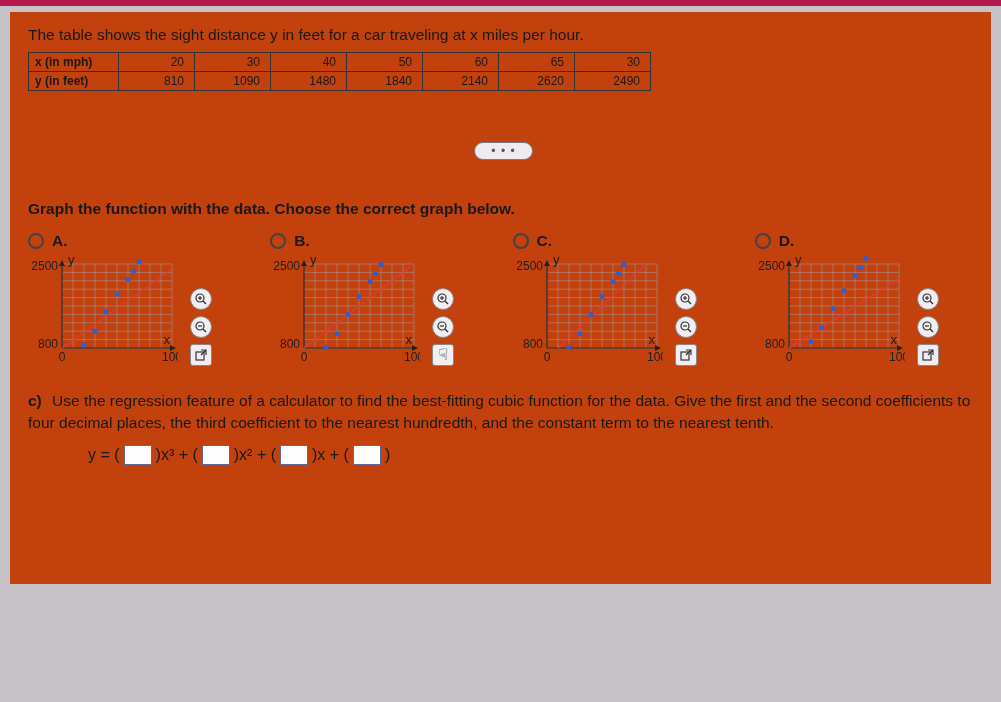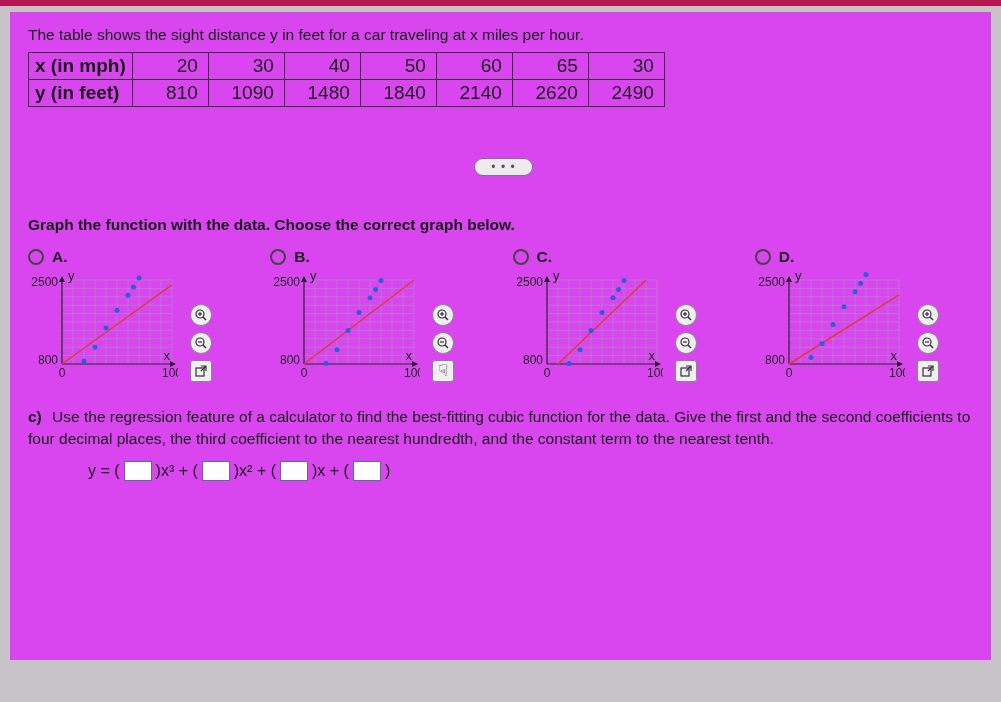--- a/index.html
+++ b/index.html
@@ -8,32 +8,32 @@
     background: #c7c3c9;
     width: 1001px;
     height: 702px;
     position: relative;
   }
   .top-bar {
     height: 6px;
     background: #b5184f;
   }
   .content {
-    background: #d946ef;
+    background: #c2410c;
     margin: 6px 10px 10px 10px;
     padding: 14px 12px 18px 18px;
-    height: 648px;
+    height: 572px;
     position: relative;
     font-size: 15.5px;
     color: #1a1a1a;
   }
   .intro { margin-bottom: 8px; }
   table.data {
     border-collapse: collapse;
-    font-size: 19px;
+    font-size: 12px;
     margin-bottom: 8px;
   }
   table.data td, table.data th {
     border: 1px solid #333;
     padding: 2px 10px;
     text-align: right;
     font-weight: normal;
     min-width: 76px;
   }
   table.data .hdr {

